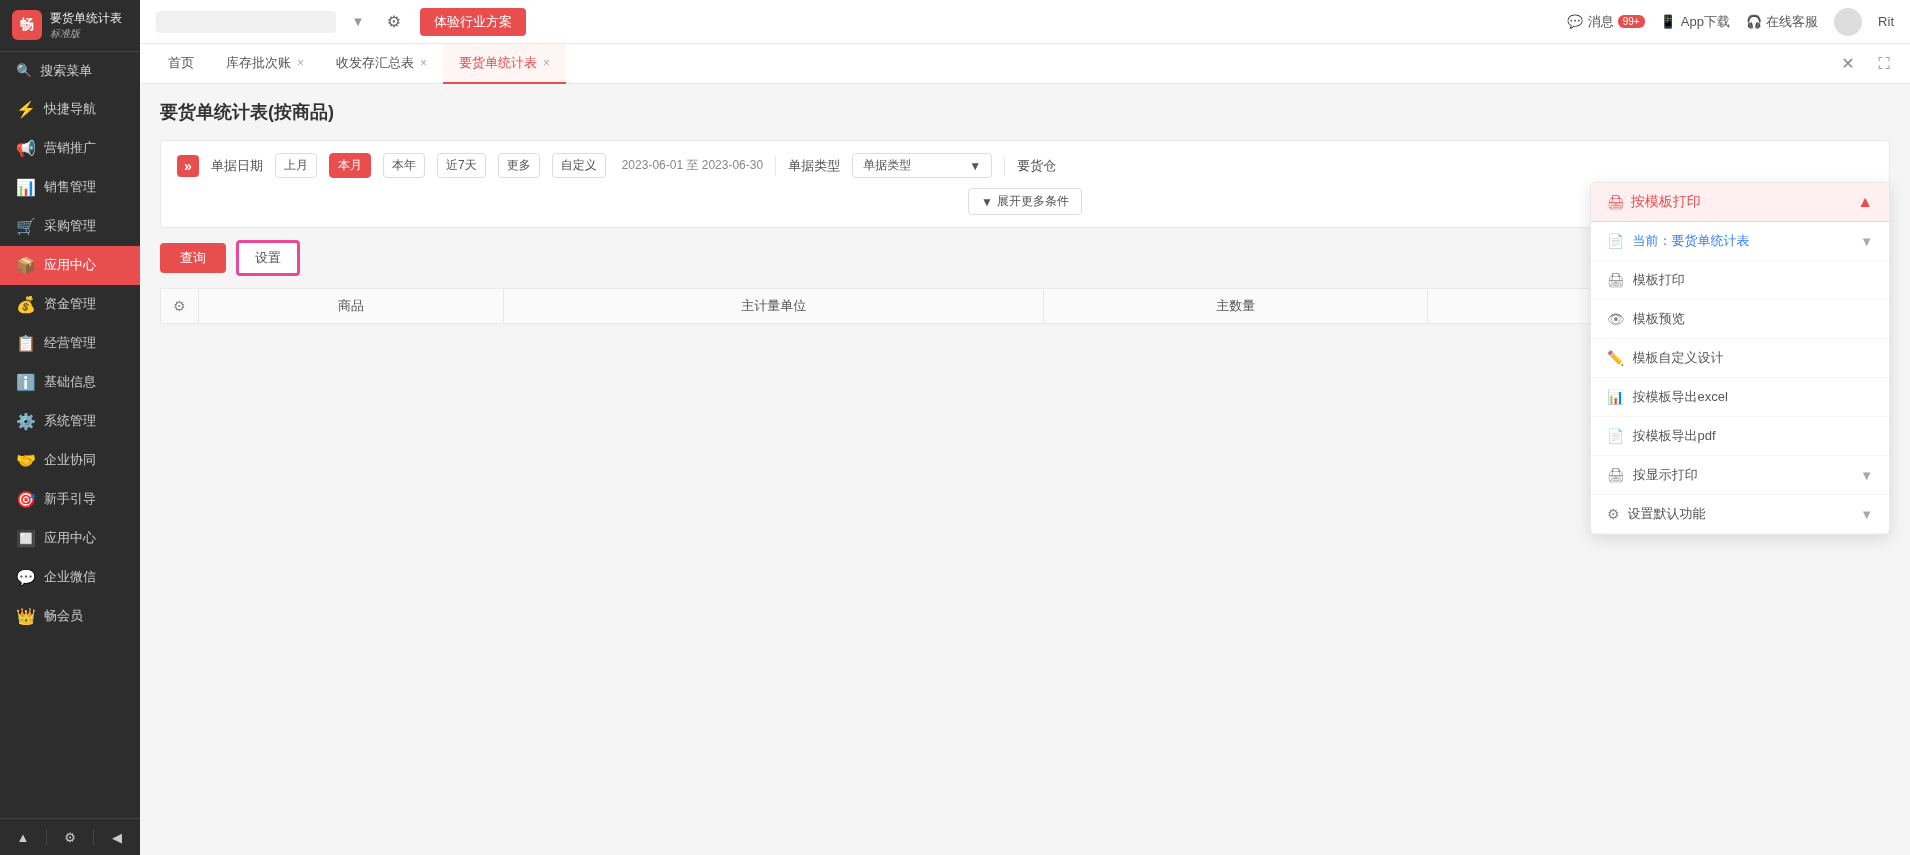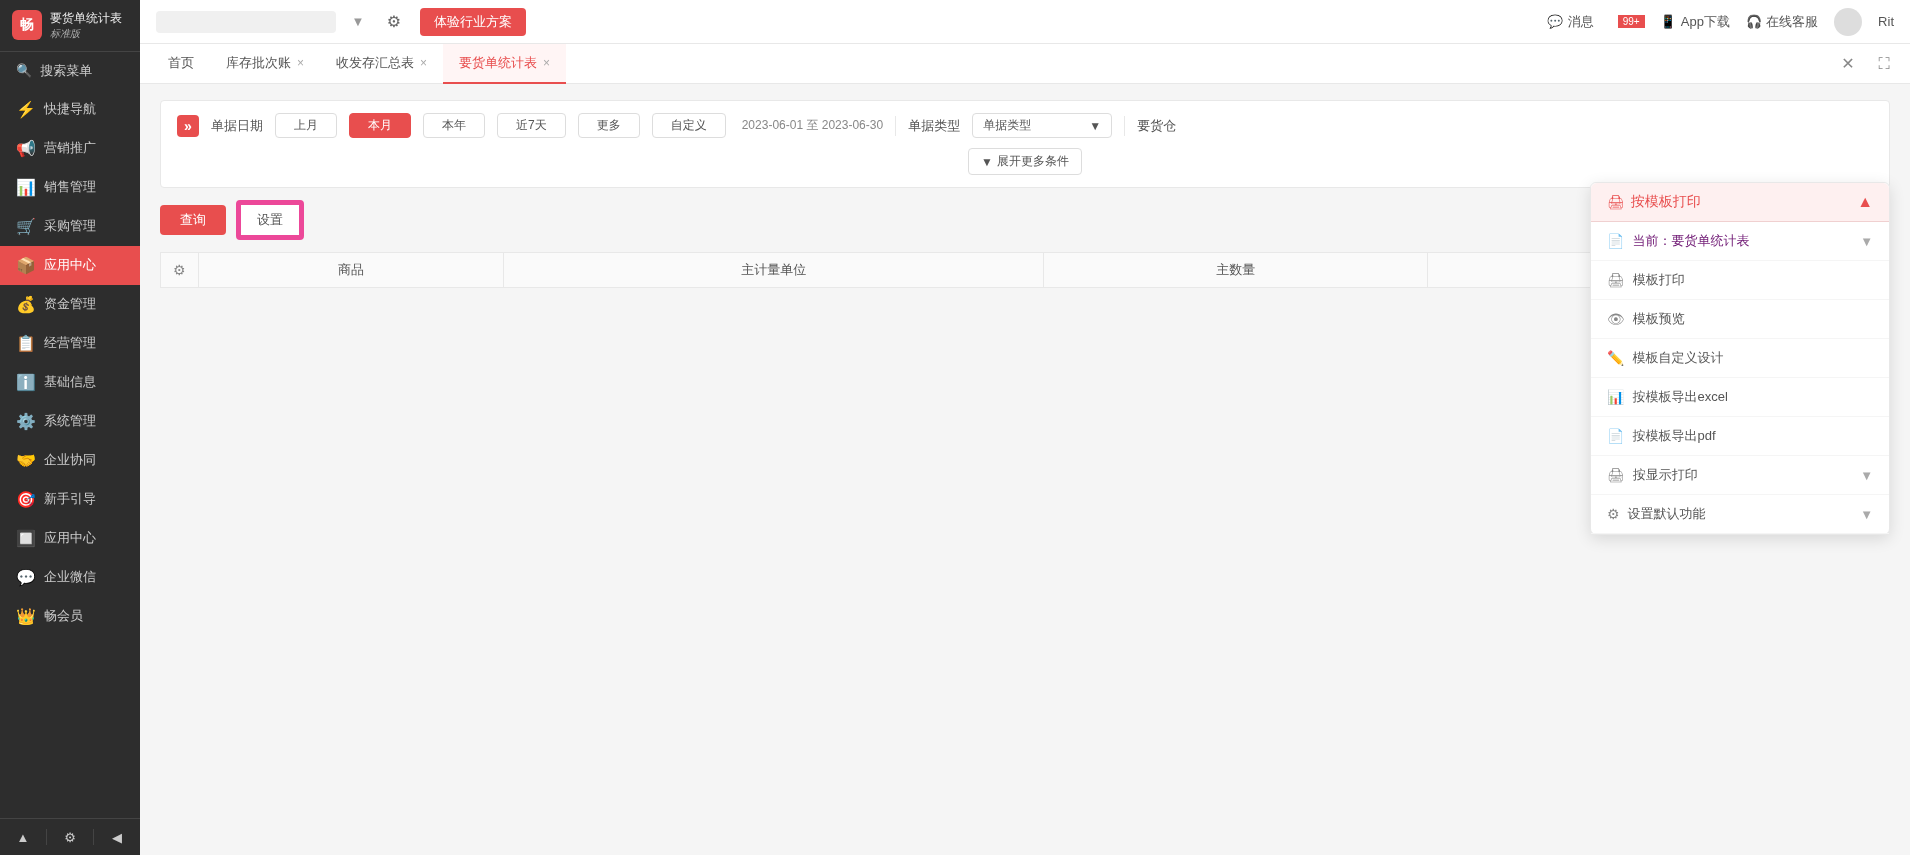--- a/index.html
+++ b/index.html
@@ -85,22 +85,22 @@
       background: #e84e4e; color: white; border: none; border-radius: 4px;
       padding: 5px 14px; font-size: 13px; cursor: pointer;
     }
     .topbar-right {
       margin-left: auto; display: flex; align-items: center; gap: 16px;
     }
     .topbar-icon-item {
       display: flex; align-items: center; gap: 4px; cursor: pointer; color: #555; font-size: 13px;
     }
     .badge {
-      background: #e84e4e; color: white; border-radius: 0;
-      padding: 1px 5px; font-size: 10px; margin-left: 20px;
+      background: #e84e4e; color: white; border-radius: 6px;
+      padding: 1px 5px; font-size: 10px;
     }
     .avatar { width: 28px; height: 28px; border-radius: 50%; background: #ddd; }
     .user-name { font-size: 13px; color: #555; }
 
     
     .tabs-bar {
       height: 40px;
       background: #fff;
       display: flex; align-items: center;
       border-bottom: 1px solid #e8e8e8;
@@ -127,21 +127,21 @@
       padding: 12px 16px; margin-bottom: 12px;
     }
     .filter-row { display: flex; align-items: center; gap: 12px; flex-wrap: wrap; }
     .filter-label { color: #555; font-size: 13px; white-space: nowrap; }
     .filter-toggle-btn {
       width: 22px; height: 22px; background: #e84e4e; color: white;
       border-radius: 4px; display: flex; align-items: center; justify-content: center;
       cursor: pointer; font-size: 14px; font-weight: bold;
     }
     .date-btn {
-      padding: 3px 18px; border: 1px solid #ddd; border-radius: 4px;
+      padding: 3px 8px; border: 1px solid #ddd; border-radius: 4px;
       background: #fff; cursor: pointer; font-size: 12px; color: #555;
     }
     .date-btn.active { background: #e84e4e; color: #ffffff; border-color: #e84e4e; }
     .date-range { font-size: 12px; color: #888; margin-left: 4px; }
     .filter-divider { width: 1px; height: 20px; background: #e8e8e8; }
     .filter-select {
       display: flex; align-items: center; gap: 4px; cursor: pointer;
       padding: 3px 10px; border: 1px solid #ddd; border-radius: 4px;
       font-size: 12px; color: #555; min-width: 140px; background: #fff;
     }
@@ -154,21 +154,21 @@
 
     
     .action-bar {
       display: flex; align-items: center; gap: 10px; margin-bottom: 12px;
     }
     .query-btn {
       background: #e84e4e; color: white; border: none; border-radius: 4px;
       padding: 6px 20px; font-size: 13px; cursor: pointer;
     }
     .setting-btn {
-      border: 5px solid #ec4899; background: #fff; color: #555;
+      border: 3px solid #ec4899; background: #fff; color: #555;
       border-radius: 4px; padding: 6px 16px; font-size: 13px; cursor: pointer;
     }
     .action-bar-right { margin-left: auto; display: flex; align-items: center; gap: 8px; }
     .print-btn, .export-btn, .refresh-btn {
       display: flex; align-items: center; gap: 4px;
       color: #555; font-size: 13px; cursor: pointer; padding: 4px 8px;
     }
     .print-btn { color: #e84e4e; }
 
     
@@ -214,21 +214,21 @@
     .dropdown-item {
       padding: 10px 16px;
       display: flex; align-items: center; gap: 8px;
       cursor: pointer; color: #555; font-size: 13px;
       border-bottom: 1px solid #f5f5f5;
     }
     .dropdown-item.has-arrow { justify-content: space-between; }
     .dropdown-item .item-left { display: flex; align-items: center; gap: 8px; }
     .dropdown-item .arrow { color: #aaa; }
     .dropdown-item-icon { font-size: 14px; color: #888; }
-    .dropdown-current { color: #701a75; }
+    .dropdown-current { color: #3b82f6; }
   </style>
 </head>
 <body>
 
 <div class="sidebar">
   <div class="sidebar-logo">
     <div class="logo-icon">畅</div>
     <div>
       <div class="logo-text">要货单统计表</div>
       <div class="logo-badge">标准版</div>
@@ -350,20 +350,21 @@
       <span>要货单统计表</span>
       <span class="close-icon">×</span>
     </div>
     <div class="tabs-right">
       <div class="icon-btn">✕</div>
       <div class="icon-btn">⛶</div>
     </div>
   </div>
 
   <div class="page-content">
+    <div class="page-title">要货单统计表(按商品)</div>
 
     <div class="filter-bar">
       <div class="filter-row">
         <div class="filter-toggle-btn">»</div>
         <span class="filter-label">单据日期</span>
         <button class="date-btn">上月</button>
         <button class="date-btn active">本月</button>
         <button class="date-btn">本年</button>
         <button class="date-btn">近7天</button>
         <button class="date-btn">更多</button>

